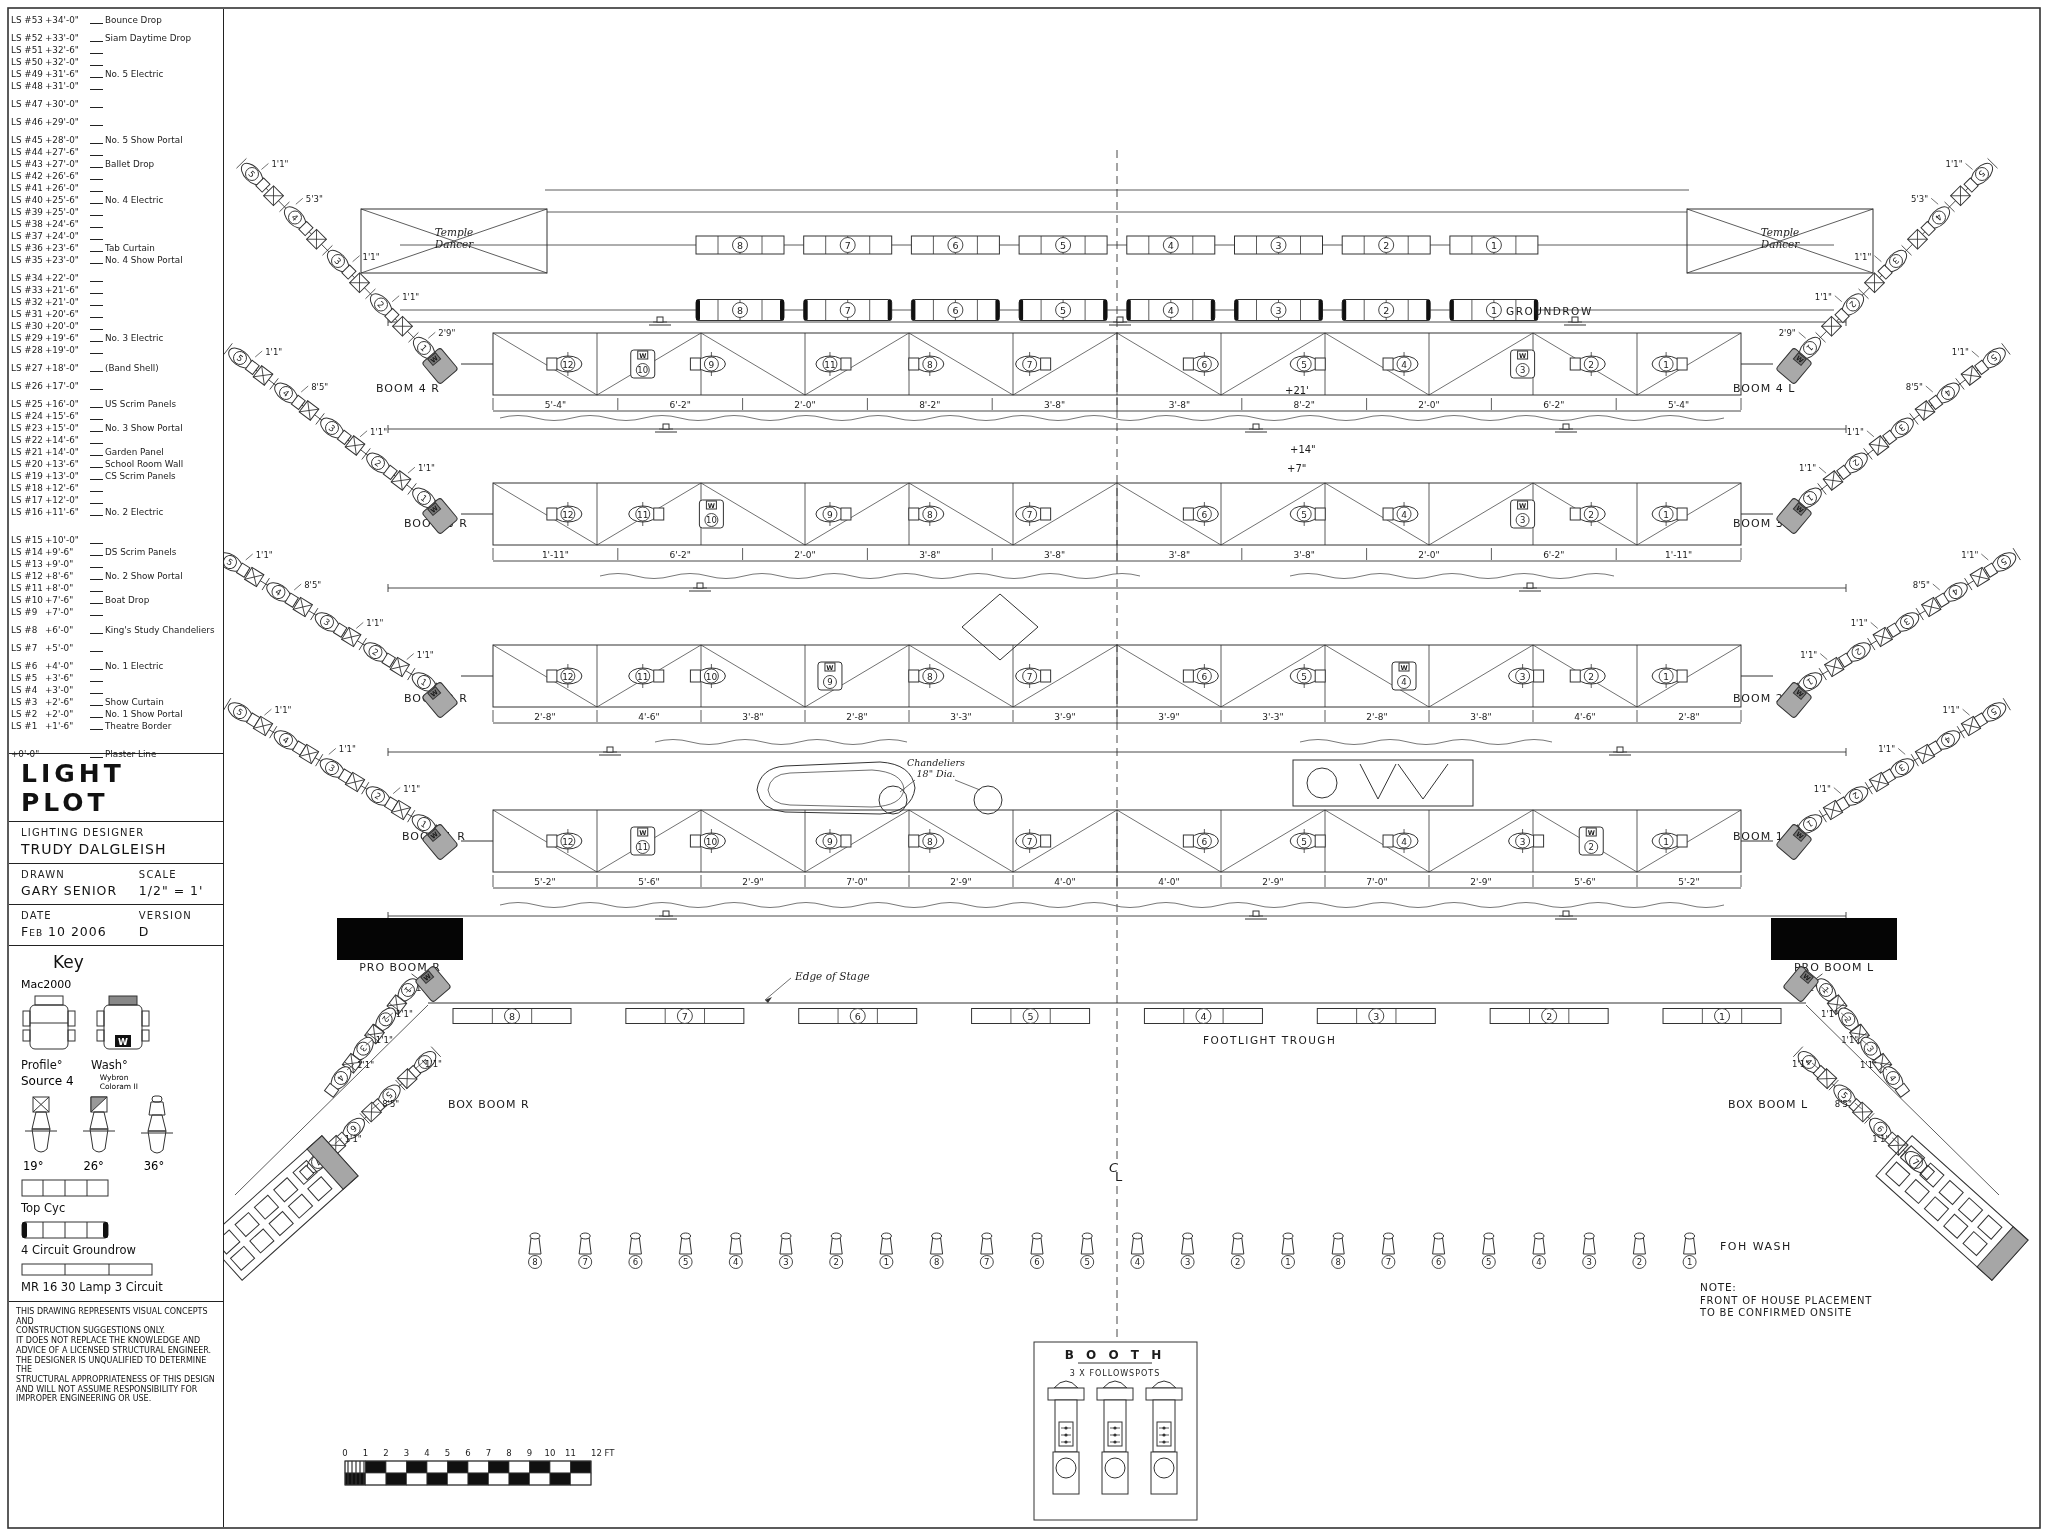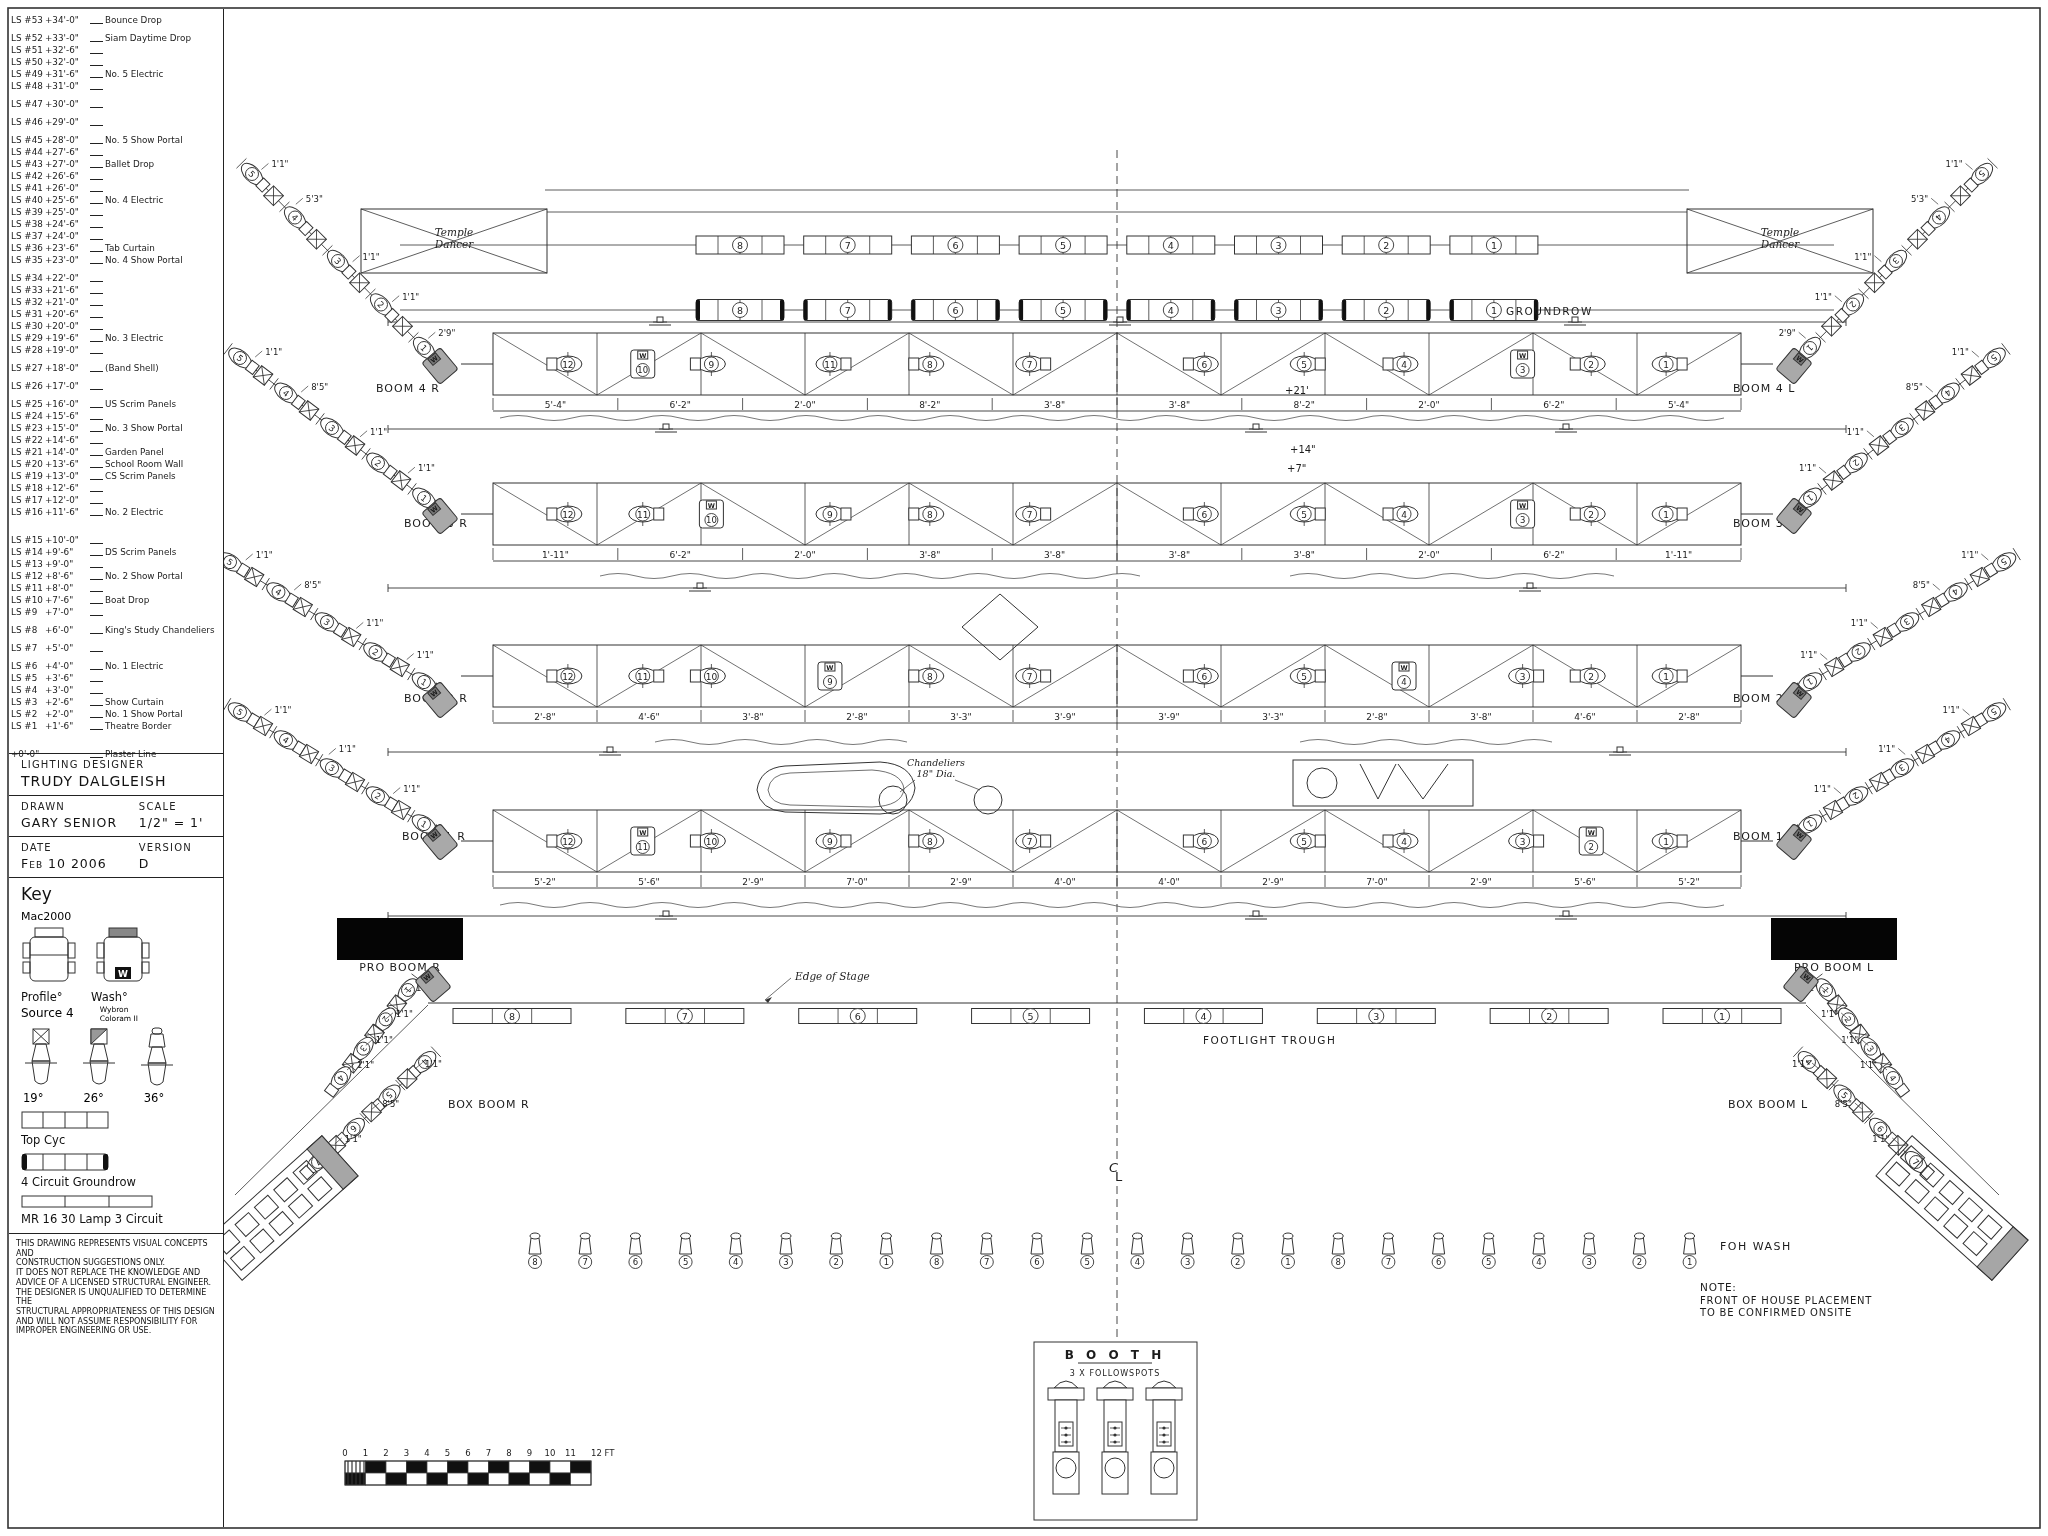--- a/index.html
+++ b/index.html
@@ -23,21 +23,21 @@
   .titleblock{border-top:1.8px solid #222;}
   .tb-title{padding:5px 0 4px 12px;font-size:25px;font-weight:bold;letter-spacing:4px;color:#111;border-bottom:1.6px solid #222;}
   .tb-sec{padding:5px 0 6px 12px;border-bottom:1.6px solid #222;}
   .tb-label{font-size:10px;letter-spacing:1.2px;color:#222;font-variant:small-caps;text-transform:uppercase;}
   .tb-label.sc, .tb-val.sc{font-variant:normal;}
   .tb-val{font-size:14px;letter-spacing:1px;color:#111;margin-top:3px;}
   .tb-grid{display:flex;}
   .tb-grid>div{flex:1.4;}
   .tb-grid>div+div{flex:1;}
   .keyblock{padding:6px 0 0 12px;}
-  .key-head{font-size:17px;color:#111;margin-bottom:6px;}
+  .key-head{font-size:17px;color:#111;margin-bottom:6px;margin-left:32px;}
   .key-mac{font-size:11px;margin-bottom:2px;}
   .key-row{display:flex;gap:18px;align-items:flex-end;}
   .key-lbl{font-size:11.5px;color:#111;}
   .key-two{display:flex;gap:26px;margin-top:2px;}
   .key-src{font-size:12px;}
   .key-wyb{font-size:7.5px;line-height:8.5px;}
   .key-angles{display:flex;gap:40px;font-size:11.5px;margin:2px 0 6px 2px;}
   .keysvg{display:block;}
   .disclaimer{border-top:1.6px solid #222;margin-top:7px;padding:5px 6px 0 7px;font-size:8px;line-height:9.7px;color:#111;white-space:pre-line;}
 </style>
@@ -2685,20 +2685,21 @@
         </div>
         <div class="ls-row g2">
           <span class="ls-a">+0'-0"</span>
           <span class="ls-b"></span>
           <span class="ls-dash"></span>
           <span class="ls-c">Plaster Line</span>
         </div>
       </div>
 
     <div class="titleblock">
+      <div class="tb-title">LIGHT PLOT</div>
       <div class="tb-sec">
         <div class="tb-label">Lighting Designer</div>
         <div class="tb-val">TRUDY DALGLEISH</div>
       </div>
       <div class="tb-sec tb-grid">
         <div>
           <div class="tb-label">Drawn</div>
           <div class="tb-val" style="font-size:12.5px">GARY SENIOR</div>
         </div>
         <div>

